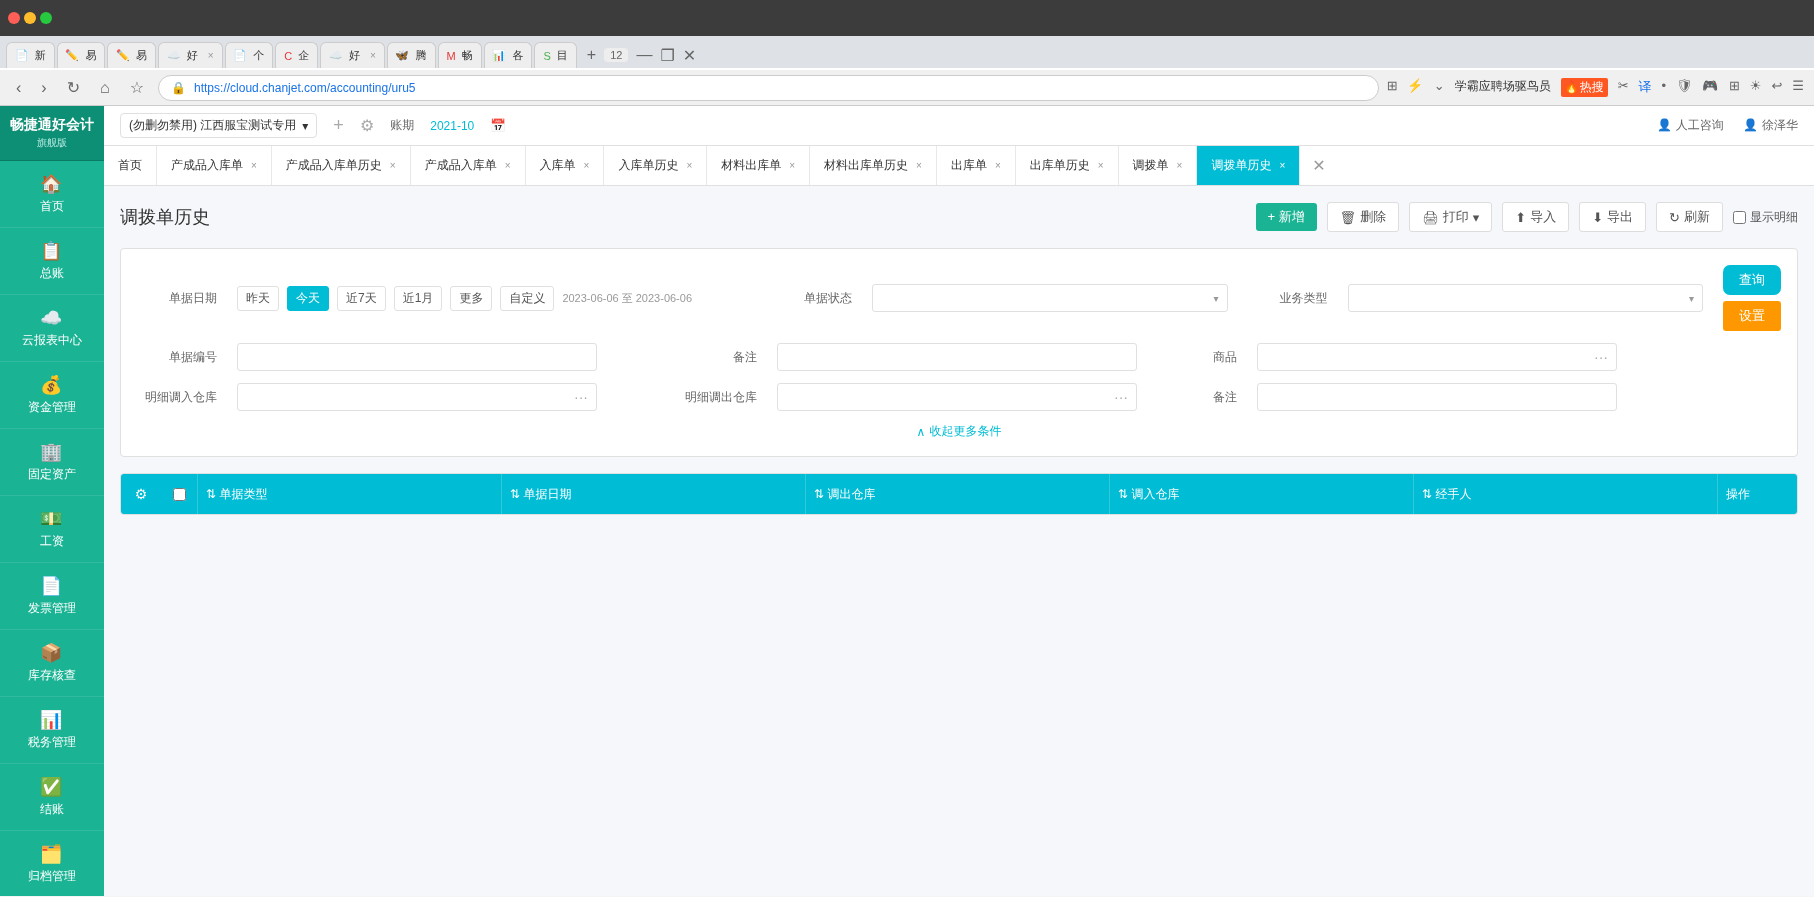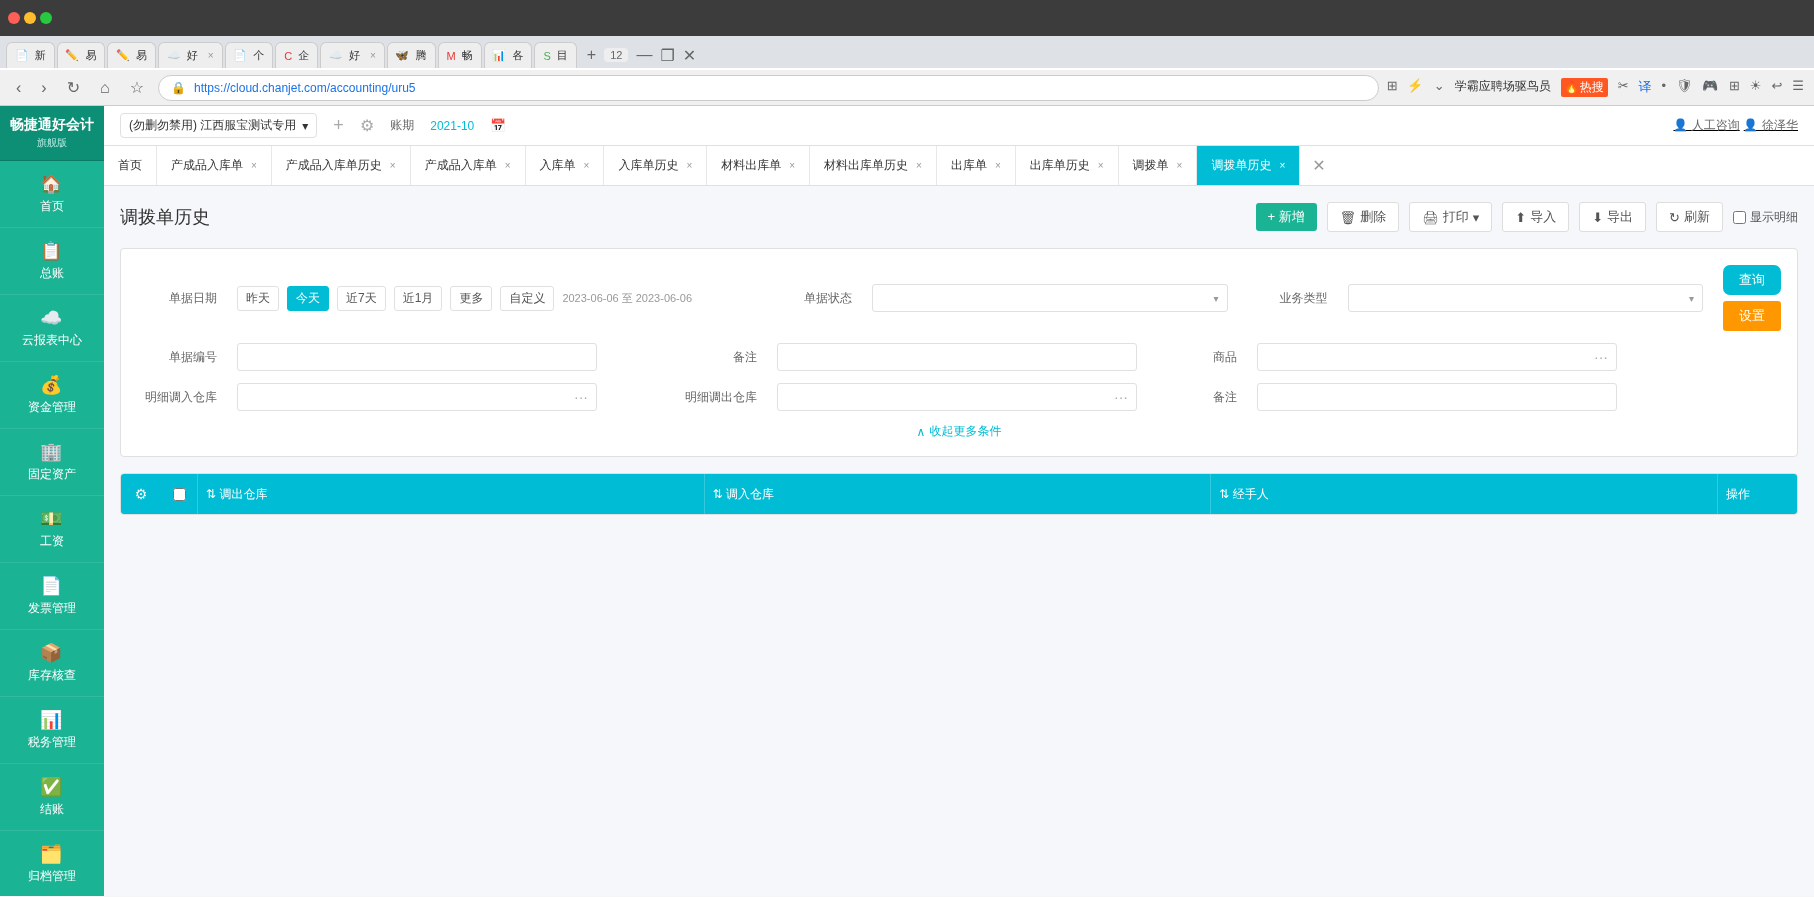--- a/index.html
+++ b/index.html
@@ -248,21 +248,21 @@
     <div class="app-topbar">
       <div class="company-selector">
         <span>(勿删勿禁用) 江西服宝测试专用</span>
         <span>▾</span>
       </div>
       <span style="font-size:18px; color:#aaa; cursor:pointer;">+</span>
       <span style="font-size:16px; color:#aaa; cursor:pointer;">⚙</span>
       <span style="color:#666; font-size:12px;">账期</span>
       <span style="color:#00bcd4; font-size:12px; cursor:pointer;">2021-10</span>
       <span style="color:#aaa; cursor:pointer;">📅</span>
-      <div style="margin-left:auto; display:flex; align-items:center; gap:4px;text-decoration:underline;">
+      <div style="margin-left:auto; display:flex; align-items:center; gap:20px;">
         <span style="font-size:12px; color:#666; cursor:pointer;">👤 <span>人工咨询</span></span>
         <span style="font-size:12px; color:#666; cursor:pointer;">👤 <span>徐泽华</span></span>
       </div>
     </div>
 
     <div class="tab-bar">
       <div class="page-tab">
         <span>首页</span>
       </div>
       <div class="page-tab">
@@ -419,20 +419,26 @@
 
       <div class="data-table">
         <div class="table-header">
           <div class="th-settings">
             <span>⚙</span>
           </div>
           <div class="th-checkbox">
             <input type="checkbox" style="">
           </div>
           <div class="th">
+            <span>⇅ <span>单据类型</span></span>
+          </div>
+          <div class="th">
+            <span>⇅ <span>单据日期</span></span>
+          </div>
+          <div class="th">
             <span>⇅ <span>调出仓库</span></span>
           </div>
           <div class="th">
             <span>⇅ <span>调入仓库</span></span>
           </div>
           <div class="th">
             <span>⇅ <span>经手人</span></span>
           </div>
           <div class="th-action">
             <span>操作</span>

